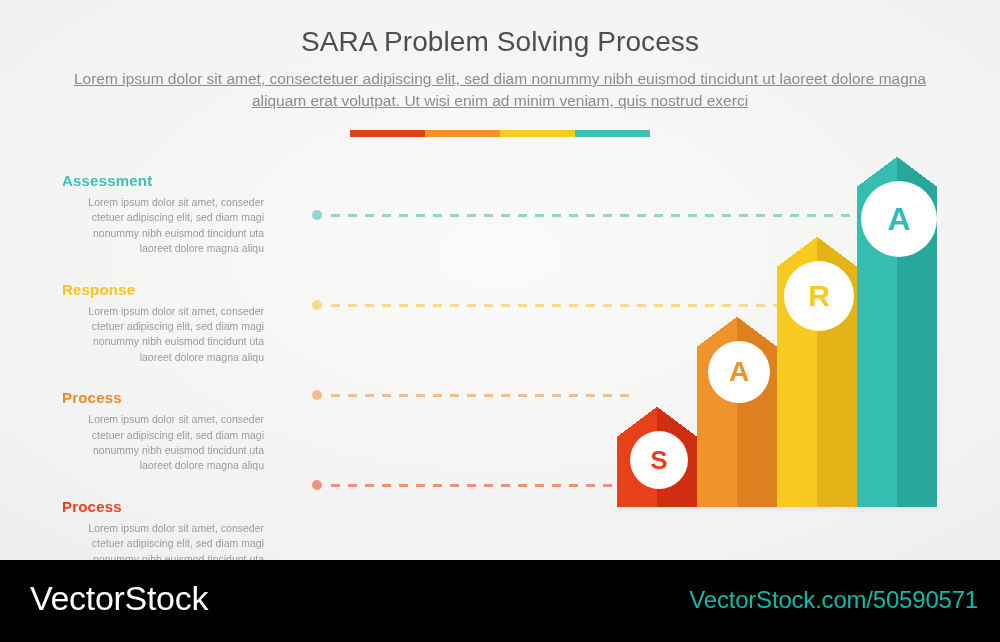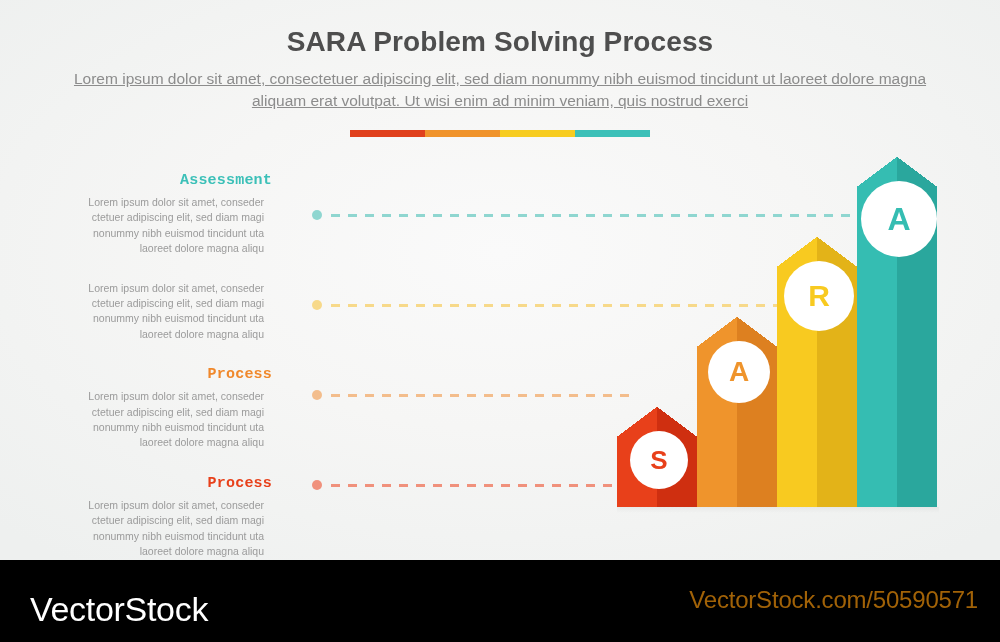--- a/index.html
+++ b/index.html
@@ -13,21 +13,21 @@
   
   .artboard{
     position:absolute;left:0;top:0;width:1000px;height:560px;
     background:
       radial-gradient(ellipse 70% 70% at 50% 45%, #fafafa 0%, #f6f6f5 45%, #eef0ef 100%);
   }
 
   
   .title{
     position:absolute;left:0;top:26px;width:1000px;text-align:center;
-    font-size:28px;font-weight:bold;color:#4e4e4e;letter-spacing:.1px;
+    font-size:28px;font-weight:normal;color:#4e4e4e;letter-spacing:.1px;
   }
   .subtitle{
     position:absolute;left:70px;top:68px;width:860px;text-align:center;
     font-size:15.5px;line-height:22px;color:#8c8c8c;font-weight:normal;
   }
   .divider{
     position:absolute;left:350px;top:130px;width:300px;height:7px;
     display:flex;
   }
   .divider span{flex:1 1 0;height:100%;display:block;}
@@ -36,21 +36,21 @@
   .sidebar{position:absolute;left:62px;top:172px;width:210px;}
   .side-item{margin-bottom:24px;}
   .side-item:last-child{margin-bottom:0;}
   .side-head{
     font-size:15px;font-weight:bold;margin:0 0 6px 0;letter-spacing:.2px;
   }
   .side-body{
     font-size:10.5px;line-height:15.4px;color:#9b9b9b;
     text-align:right;width:204px;margin-left:-2px;
   }
-  .side-item .side-head{text-align:right;font-family:Liberation Mono, monospace;}
+  .side-item .side-head{text-align:left;}
 
   
   .connector{position:absolute;height:10px;}
   .dot{
     position:absolute;left:0;top:0;width:10px;height:10px;border-radius:50%;
   }
   .dash{
     position:absolute;left:19px;top:4px;height:2.6px;
     background-image:repeating-linear-gradient(to right,
       currentColor 0px, currentColor 9px, transparent 9px, transparent 17px);
@@ -71,26 +71,26 @@
   .floor{
     position:absolute;left:17px;bottom:27px;width:322px;height:6px;
     background:linear-gradient(to bottom, rgba(0,0,0,0.045), rgba(0,0,0,0));
   }
 
   
   .footer{
     position:absolute;left:0;top:560px;width:1000px;height:82px;background:#000;
   }
   .brand{
-    position:absolute;left:30px;top:30px;
+    position:absolute;left:30px;top:19px;
     font-size:34px;color:#ffffff;letter-spacing:-.3px;
   }
   .brandurl{
     position:absolute;right:22px;top:26px;
-    font-size:24px;color:#a16207;letter-spacing:-.2px;
+    font-size:24px;color:#14b8a6;letter-spacing:-.2px;
   }
 </style>
 </head>
 <body>
 
 <div id="stage">
 
   <div class="artboard">
 
     <div class="title" style="color: rgb(78, 78, 78);">SARA Problem Solving Process</div>
@@ -102,20 +102,21 @@
       <span style="background: rgb(247, 204, 32);"></span>
       <span style="background: rgb(60, 192, 184);"></span>
     </div>
 
     <div class="sidebar">
       <div class="side-item">
         <div class="side-head" style="color: rgb(60, 192, 184);">Assessment</div>
         <div class="side-body" style="color: rgb(155, 155, 155);">Lorem ipsum dolor sit amet, conseder ctetuer adipiscing elit, sed diam magi nonummy nibh euismod tincidunt uta laoreet dolore magna aliqu</div>
       </div>
       <div class="side-item">
+        <div class="side-head" style="color: rgb(247, 197, 31);">Response</div>
         <div class="side-body" style="color: rgb(155, 155, 155);">Lorem ipsum dolor sit amet, conseder ctetuer adipiscing elit, sed diam magi nonummy nibh euismod tincidunt uta laoreet dolore magna aliqu</div>
       </div>
       <div class="side-item">
         <div class="side-head" style="color: rgb(240, 136, 43);">Process</div>
         <div class="side-body" style="color: rgb(155, 155, 155);">Lorem ipsum dolor sit amet, conseder ctetuer adipiscing elit, sed diam magi nonummy nibh euismod tincidunt uta laoreet dolore magna aliqu</div>
       </div>
       <div class="side-item">
         <div class="side-head" style="color: rgb(232, 64, 26);">Process</div>
         <div class="side-body" style="color: rgb(155, 155, 155);">Lorem ipsum dolor sit amet, conseder ctetuer adipiscing elit, sed diam magi nonummy nibh euismod tincidunt uta laoreet dolore magna aliqu</div>
       </div>

